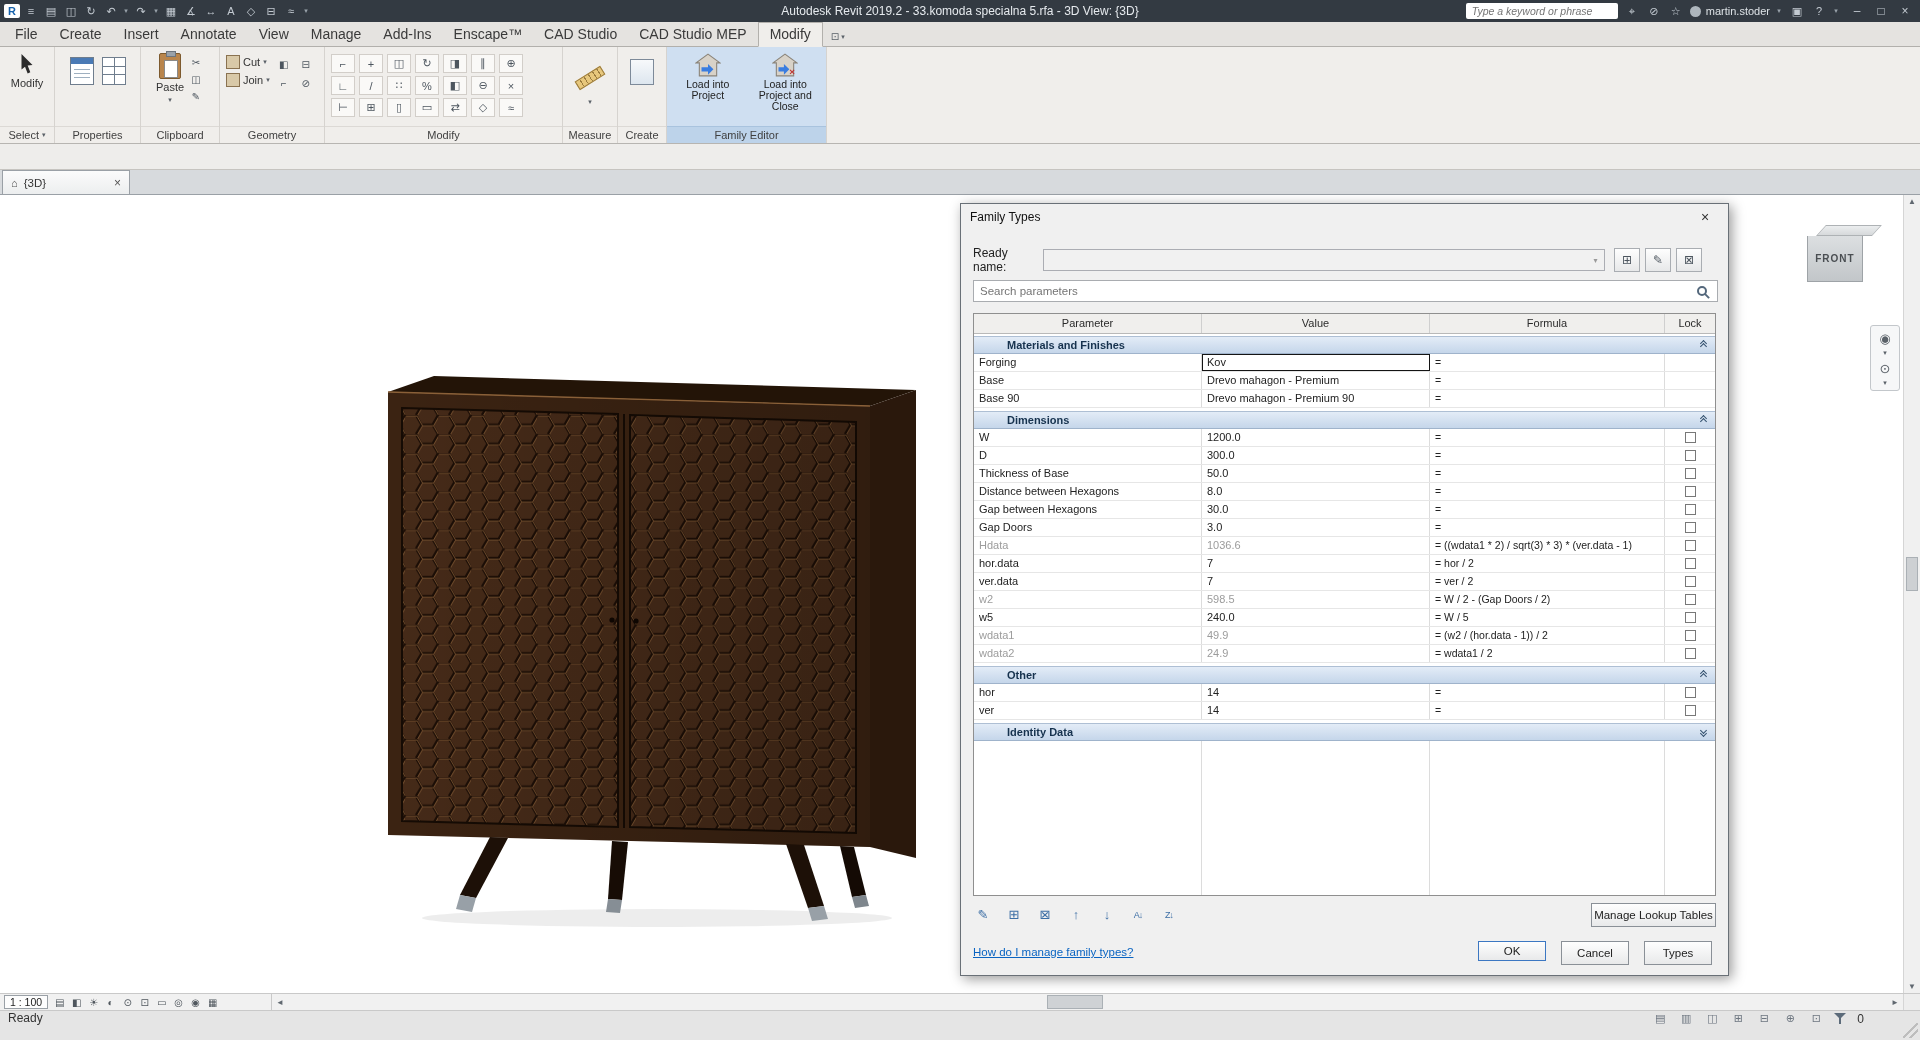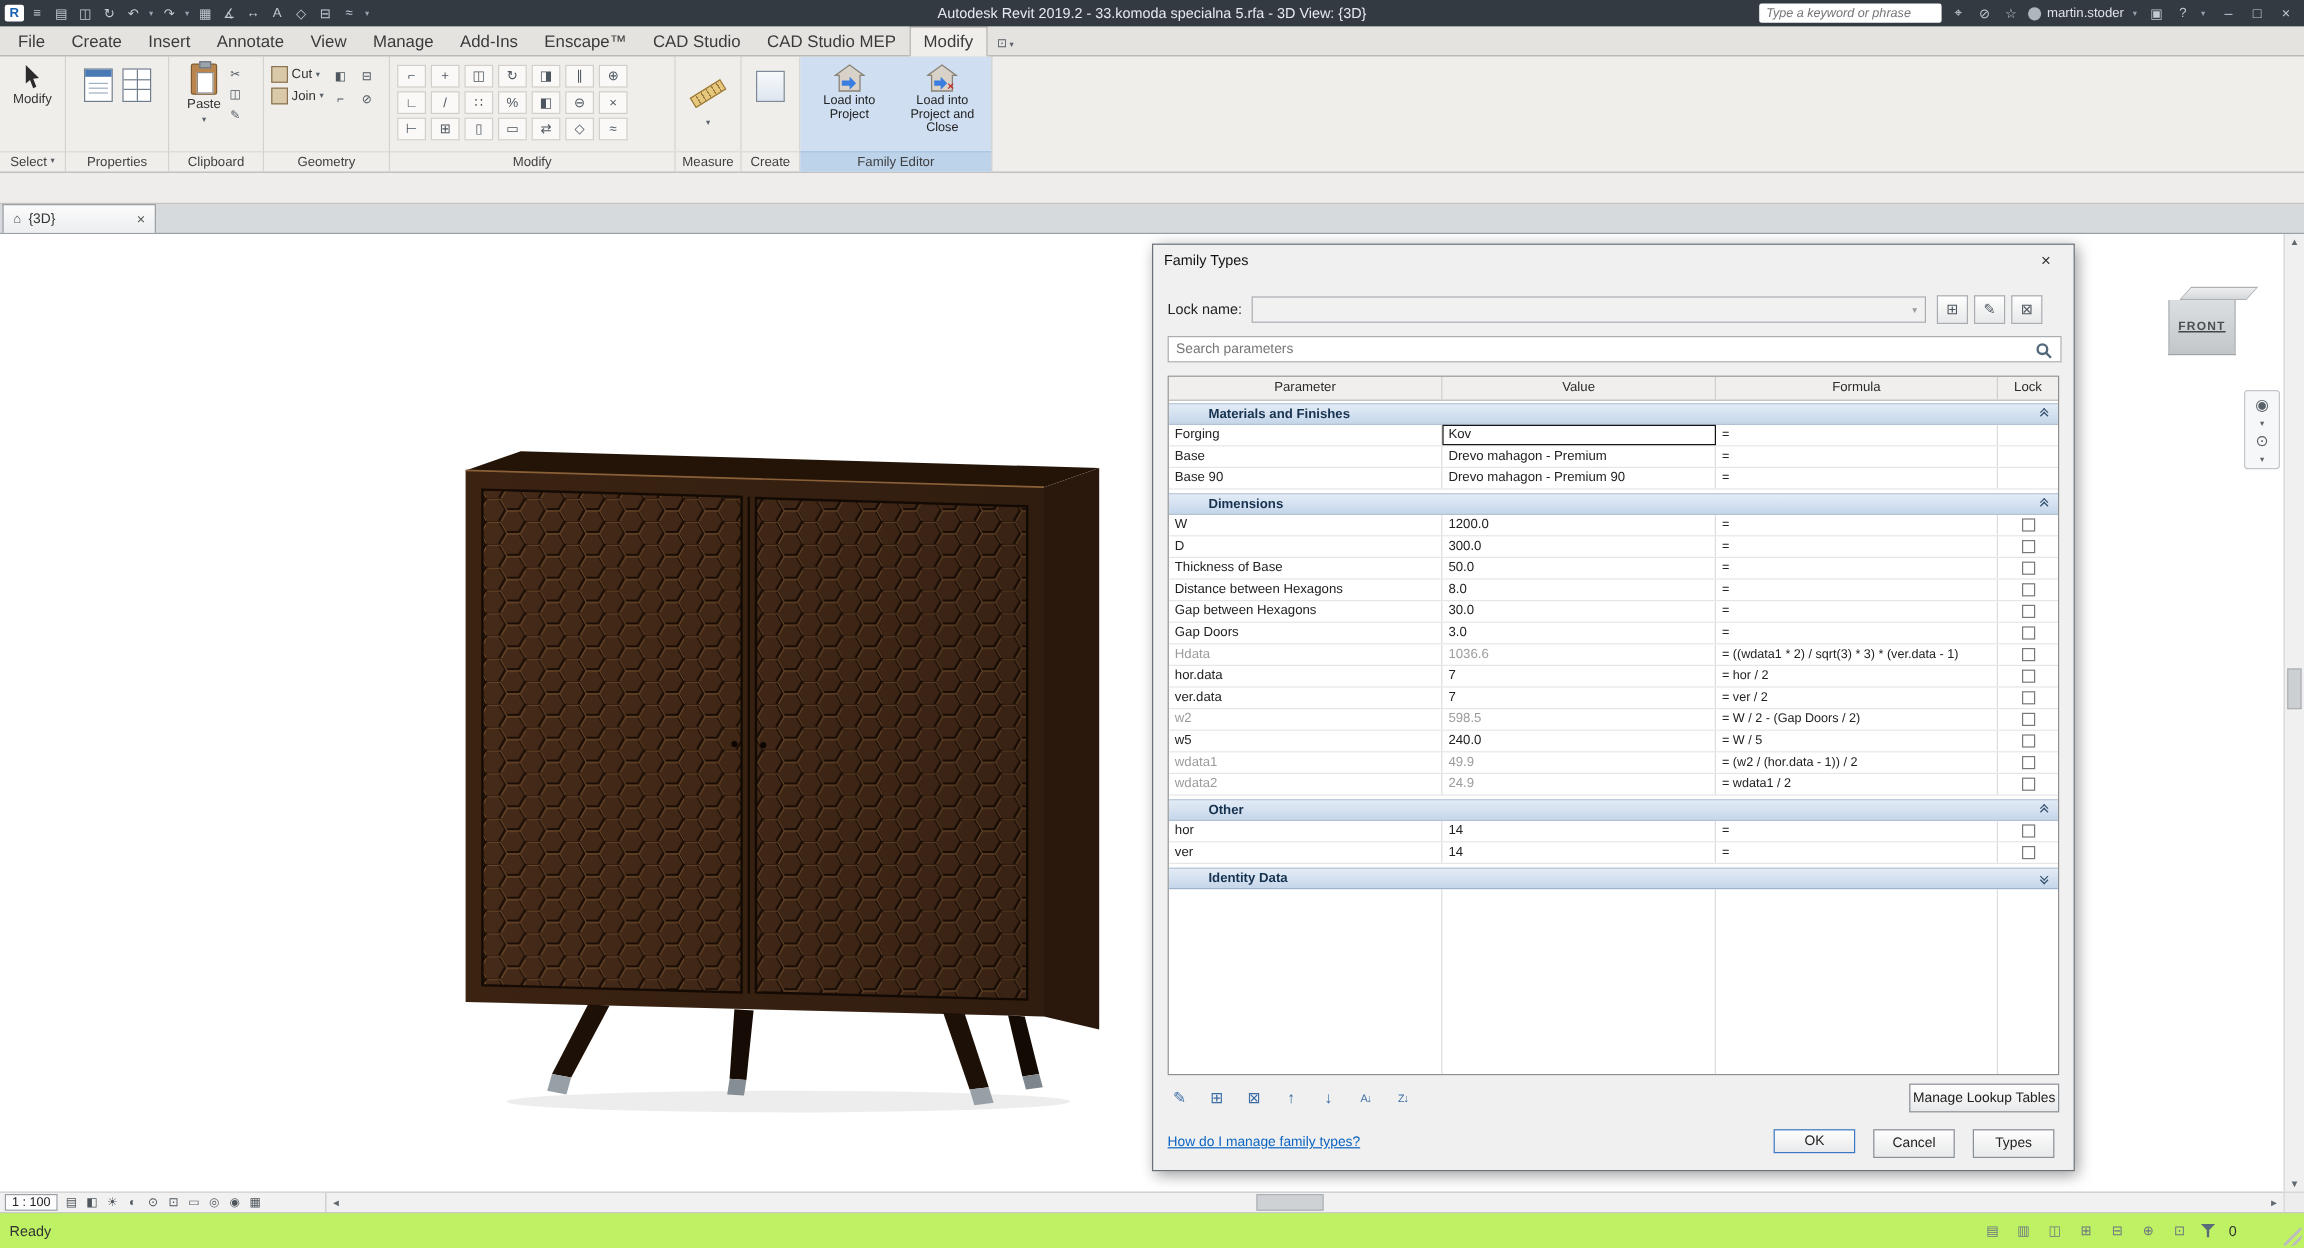--- a/index.html
+++ b/index.html
@@ -64,42 +64,42 @@
   
   .options-bar{height:26px;background:#eeedeb;border-bottom:1px solid #c6c4c0;}
   .viewtabs{height:25px;background:#d7dadd;border-bottom:1px solid #9aa0a6;display:flex;align-items:flex-end;padding-left:2px;}
   .vtab{height:24px;background:linear-gradient(#fbfbfb,#eceeef);border:1px solid #9aa0a6;border-bottom:none;display:flex;align-items:center;gap:6px;padding:0 8px;width:128px;font-size:11.5px;color:#333;}
   .vt-ic{font-size:11px;color:#555;}
   .vt-close{margin-left:auto;color:#555;font-size:12px;}
 
   
   .canvas{position:relative;height:798px;background:#fff;overflow:hidden;}
   .cabinet{position:absolute;left:372px;top:163px;}
-  .viewcube{position:absolute;right:47px;top:44px;width:66px;height:66px;text-decoration:underline;}
+  .viewcube{position:absolute;right:47px;top:30px;width:66px;height:66px;}
   .vc-top{width:56px;height:11px;margin-left:9px;background:linear-gradient(#eceeef,#d6d9db);border:1px solid #aeb2b5;transform:skewX(-42deg);transform-origin:bottom left;}
   .vc-front{width:56px;height:46px;background:linear-gradient(#dcdfe1,#c2c6c9);border:1px solid #9ea3a7;border-top:none;display:flex;align-items:center;justify-content:center;font-size:10px;font-weight:bold;color:#4a4e52;letter-spacing:1px;}
   .navbar{position:absolute;right:20px;top:130px;width:30px;display:flex;flex-direction:column;align-items:center;background:rgba(246,247,248,0.95);border:1px solid #c3c7cb;border-radius:3px;padding:3px 0;gap:2px;}
   .navbar .gicon{width:20px;height:18px;font-size:13px;color:#5a6168;}
   .navbar .gicon.caret{height:8px;font-size:7px;}
   .vscroll{position:absolute;right:0;top:0;bottom:0;width:17px;background:#f0f0f0;border-left:1px solid #d5d5d5;display:flex;flex-direction:column;align-items:center;justify-content:space-between;font-size:8px;color:#606870;padding:2px 0;}
   .vthumb{position:absolute;top:362px;left:2px;right:2px;height:34px;background:#cdd0d3;border:1px solid #aab0b5;}
 
   
   .hscroll-row{position:relative;height:17px;background:#f1f1f1;border-top:1px solid #c9c9c9;}
   .vcb{position:absolute;left:0;top:0;bottom:0;width:272px;background:#f1f1f1;border-right:1px solid #c9c9c9;display:flex;align-items:center;gap:4px;padding:0 4px;}
   .scale-btn{border:1px solid #9aa0a6;background:#fdfdfd;font-size:10.5px;padding:0 5px;height:14px;line-height:12px;white-space:nowrap;}
   .vcb .gicon{width:15px;height:14px;font-size:10px;color:#4f565d;}
   .htrack{position:absolute;left:272px;right:17px;top:0;bottom:0;}
   .hthumb{position:absolute;left:775px;width:56px;top:1px;bottom:1px;background:#cfd2d5;border:1px solid #aab0b5;}
   .harrow{position:absolute;top:0;bottom:0;width:16px;display:flex;align-items:center;justify-content:center;font-size:8px;color:#606870;}
   .harrow.left{left:0;} .harrow.right{right:0;}
   .hcorner{position:absolute;right:0;top:0;bottom:0;width:17px;background:#ededed;border-left:1px solid #d5d5d5;}
 
   
-  .statusbar{position:relative;height:30px;background:#bef264;border-top:1px solid #c9c9c9;display:flex;align-items:center;padding:0 8px;font-size:12px;color:#333;}
+  .statusbar{position:relative;height:30px;background:#e5e5e5;border-top:1px solid #c9c9c9;display:flex;align-items:flex-start;padding:0 8px;font-size:12px;color:#333;}
   .sb-right{margin-left:auto;display:flex;align-items:center;gap:10px;margin-right:48px;}
   .sb-right .gicon{width:16px;height:15px;font-size:11px;color:#6d7680;}
   .funnel{position:relative;width:13px;height:13px;display:inline-block;}
   .funnel::before{content:"";position:absolute;left:0;top:1px;border-left:6px solid transparent;border-right:6px solid transparent;border-top:6px solid #5c6b7a;}
   .funnel::after{content:"";position:absolute;left:5px;top:6px;width:2px;height:6px;background:#5c6b7a;}
   .grip{position:absolute;right:2px;bottom:2px;width:15px;height:15px;background:linear-gradient(135deg,transparent 0 45%,#bdbdbd 45% 55%,transparent 55% 70%,#bdbdbd 70% 80%,transparent 80%);}
 
   
   .dialog{position:absolute;left:960px;top:203px;width:769px;height:773px;background:#f0f0f0;border:1px solid #697077;box-shadow:3px 3px 12px rgba(0,0,0,0.4);z-index:50;}
   .dlg-titlebar{position:absolute;left:0;top:0;right:0;height:26px;display:flex;align-items:center;padding:0 9px;font-size:12px;color:#111;}
@@ -473,21 +473,21 @@
     <div class="grip"></div>
   </div>
 
   <div class="dialog">
     <div class="dlg-titlebar">
       <span>Family Types</span>
       <span class="dlg-close">×</span>
     </div>
 
     <div class="tn-row">
-      <span class="tn-label">Lock name:</span>
+      <span class="tn-label">Ready name:</span>
       <div class="tn-combo">
         <span class="caret">▾</span>
       </div>
       <div class="tn-btns">
           <span class="gicon ">⊞</span>
           <span class="gicon ">✎</span>
           <span class="gicon ">⊠</span>
         </div>
     </div>
 

